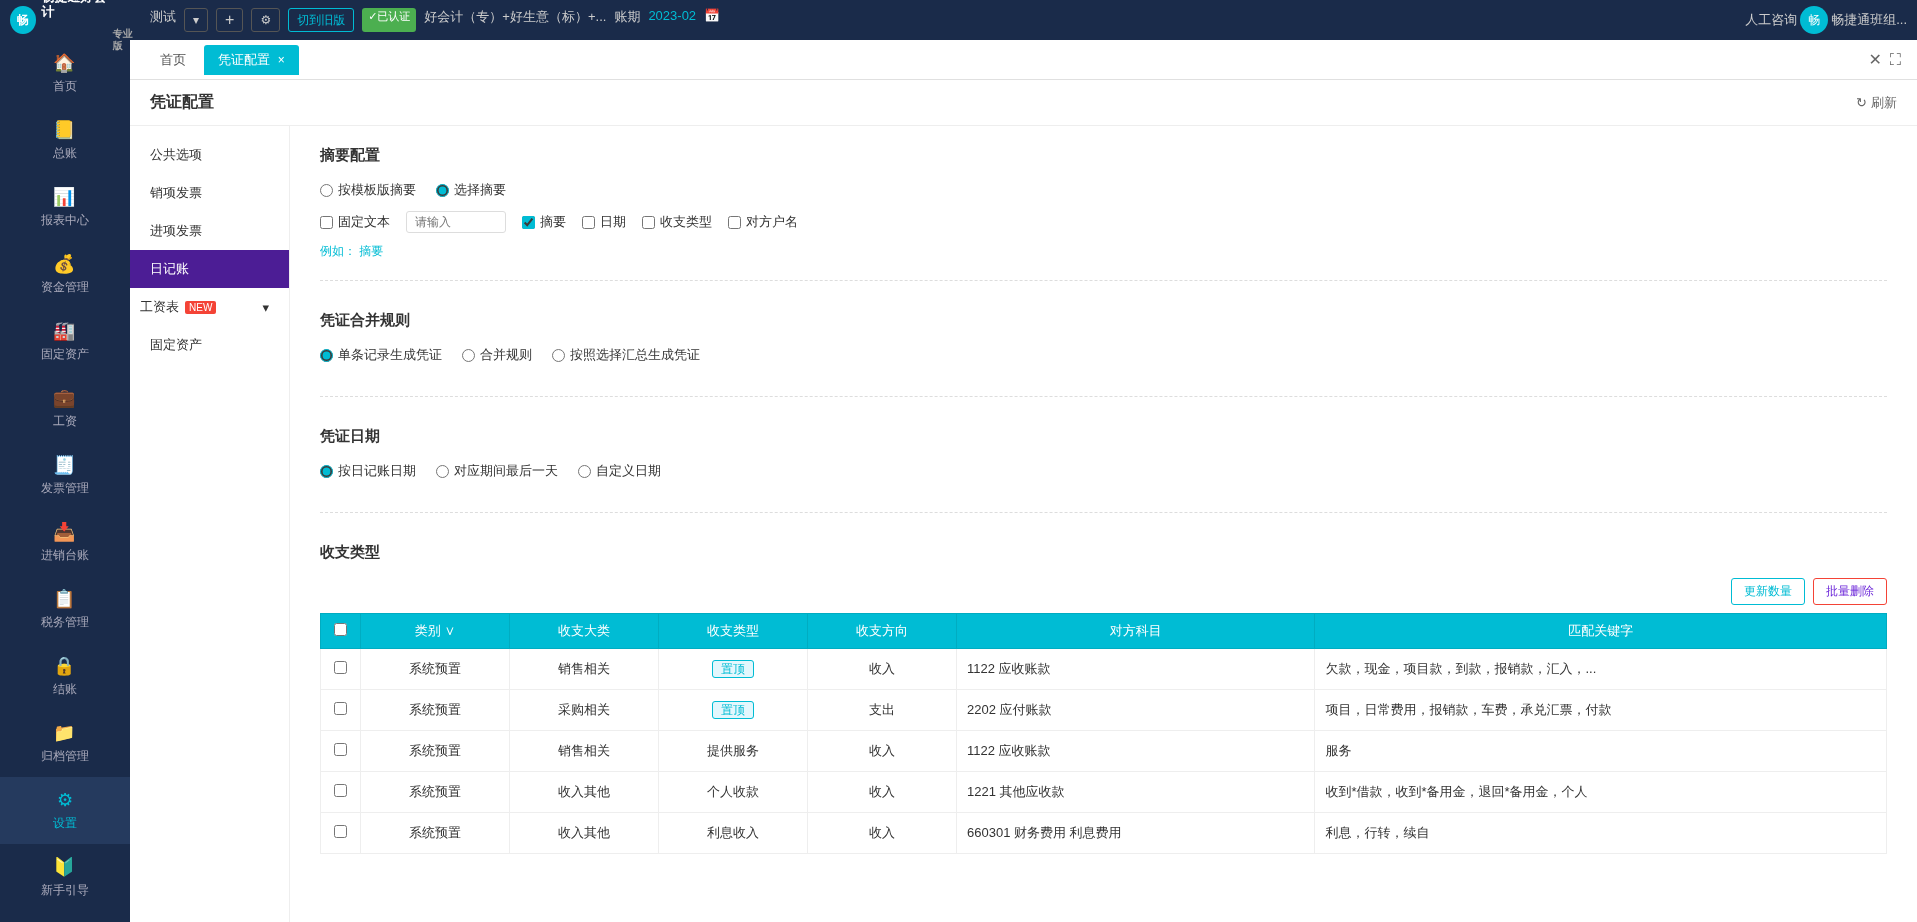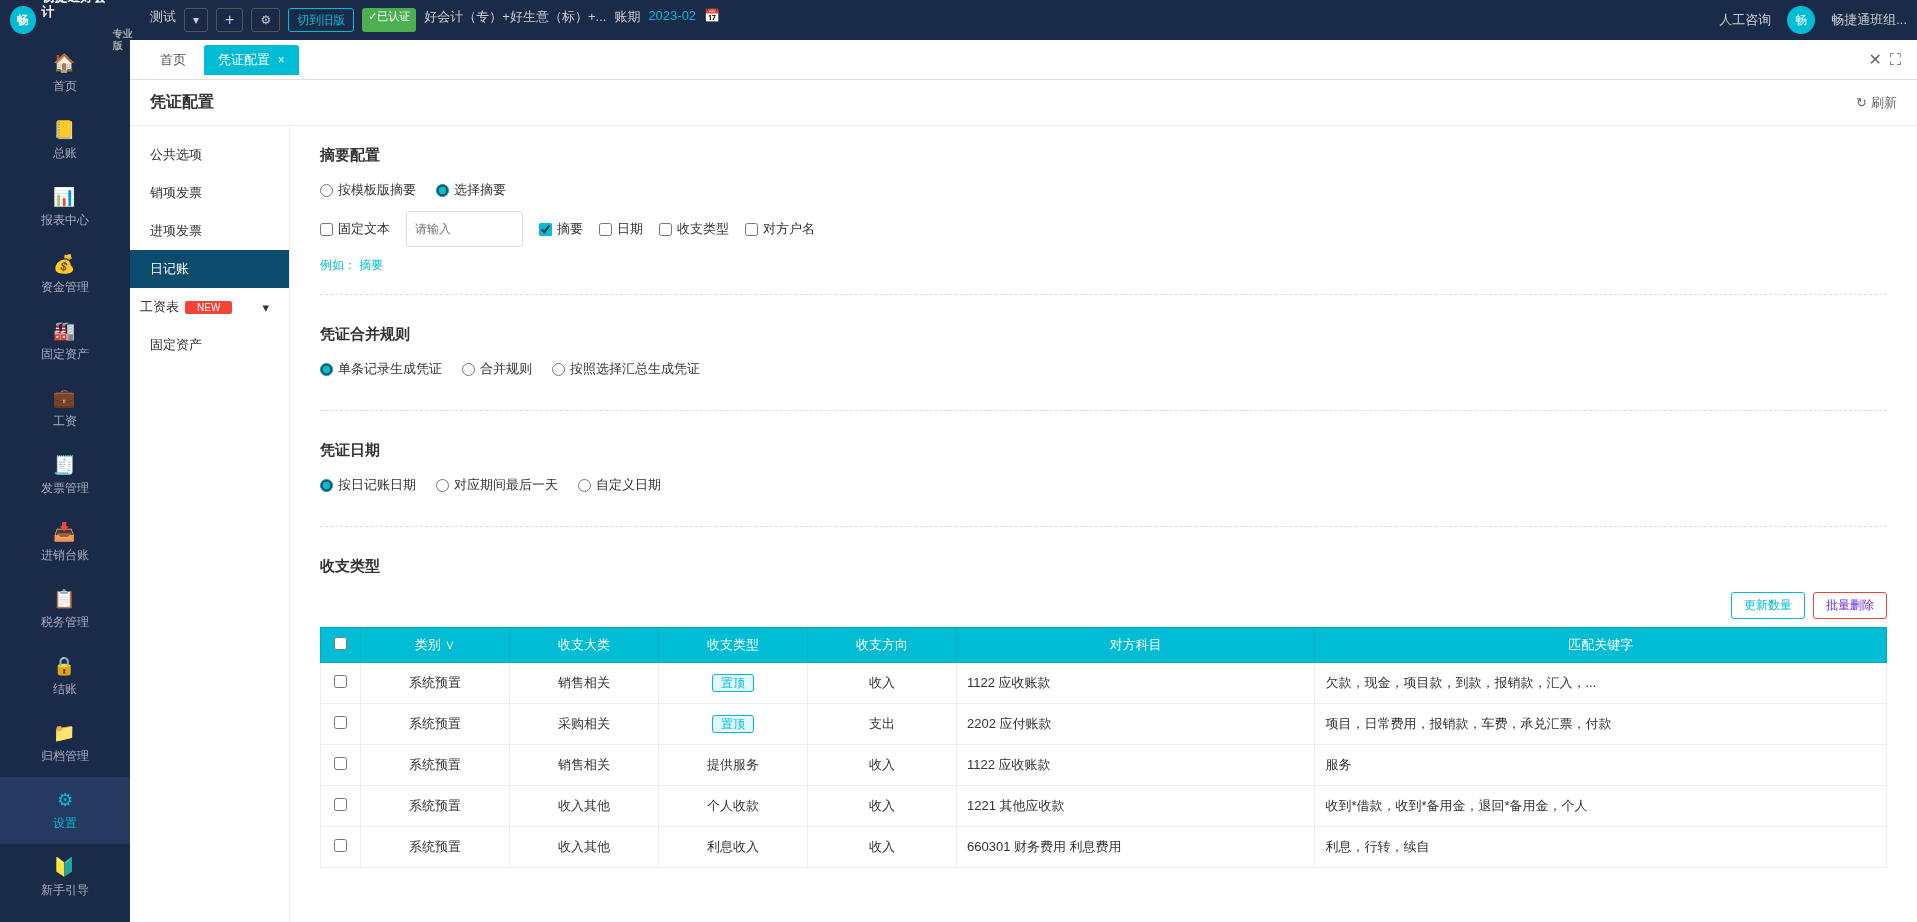--- a/index.html
+++ b/index.html
@@ -64,21 +64,21 @@
     .header-badge {
       background: #4caf50;
       color: #fff;
       padding: 1px 6px;
       border-radius: 3px;
       font-size: 11px;
     }
     .header-right {
       display: flex;
       align-items: center;
-      gap: 16px;
+      gap: 3px;
       color: #ccc;
       font-size: 13px;
     }
     .user-avatar {
       width: 28px; height: 28px;
       background: #00bcd4;
       border-radius: 50%;
       display: flex; align-items: center; justify-content: center;
       color: #fff;
       font-size: 12px;
@@ -197,26 +197,26 @@
     }
     .left-menu-item {
       padding: 10px 20px;
       cursor: pointer;
       font-size: 13px;
       color: #333;
       display: flex;
       align-items: center;
       gap: 6px;
     }
-    .left-menu-item.active { background: #0c4a6e; color: #fff; }
+    .left-menu-item.active { background: #4c1d95; color: #fff; }
     .new-badge {
       background: #f44336;
       color: #fff;
       font-size: 10px;
-      padding: 1px 12px;
+      padding: 1px 4px;
       border-radius: 2px;
     }
     .left-menu-sub {
       padding-left: 10px;
     }
 
     .right-content {
       flex: 1;
       padding: 20px 30px;
       background: #fff;
@@ -268,24 +268,24 @@
       gap: 5px;
       cursor: pointer;
       font-size: 13px;
     }
     .checkbox-item input[type="checkbox"] {
       accent-color: #00bcd4;
       cursor: pointer;
     }
     .text-input {
       border: 1px solid #ddd;
-      padding: 10px 8px;
+      padding: 3px 8px;
       border-radius: 3px;
       font-size: 12px;
-      width: 117px;
+      width: 100px;
       outline: none;
     }
 
     .example-text {
       color: #00bcd4;
       font-size: 12px;
       margin-top: 6px;
     }
 
     

